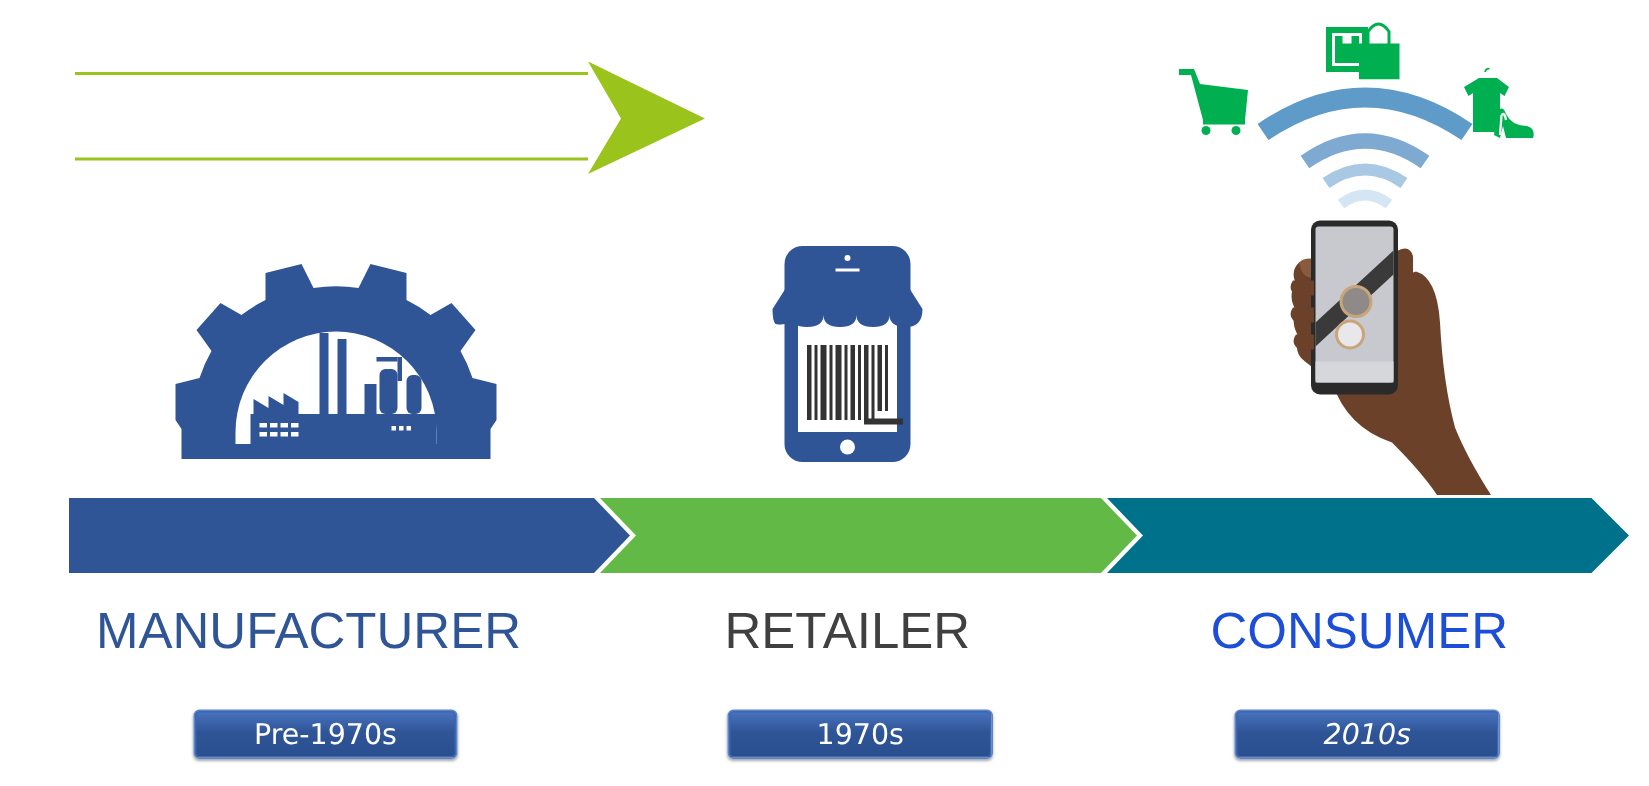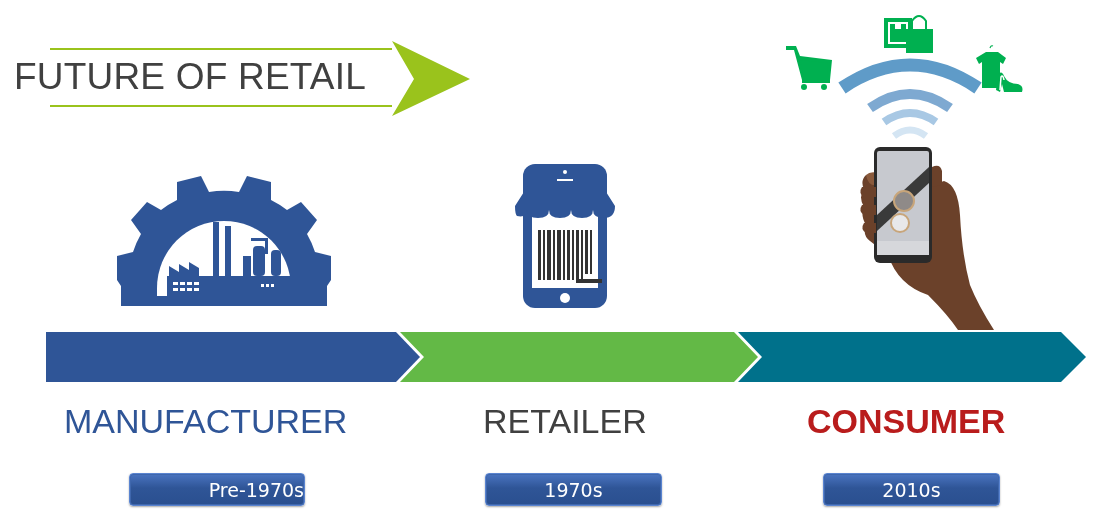--- a/index.html
+++ b/index.html
@@ -18,21 +18,20 @@
     font-family:"DejaVu Sans", sans-serif;
     box-sizing:border-box;
   }
 </style>
 </head>
 <body>
 
 <div class="abs title-wrap">
   <div class="title-line" style="top:10px;"></div>
   <div class="title-line" style="top:67px;"></div>
-  <div class="title-text">FUTURE OF RETAIL</div>
   <svg class="abs" style="left:390px; top:3px;" width="82" height="76" viewBox="0 0 82 76">
     <polygon points="2,0 80,38 2,75 24,38" fill="#9ac31c"></polygon>
   </svg>
 </div>
 
 <svg class="abs" style="left:115px; top:168px;" width="218" height="140" viewBox="0 0 218 140">
   <g fill="#2f5597">
 
     <path d="M6,138 L6,118 L2,112 L2,88 L18,84 A95,95 0 0 1 26,66 L16,52 L32,34 L46,42 A95,95 0 0 1 62,32 L62,14 L86,8 L94,24 A95,95 0 0 1 124,24 L132,8 L156,14 L156,32 A95,95 0 0 1 172,42 L186,34 L202,52 L192,66 A95,95 0 0 1 200,84 L216,88 L216,112 L212,118 L212,138 Z"></path>
   </g>
@@ -147,17 +146,17 @@
 </svg>
 
 <svg class="abs" style="left:0; top:330px;" width="1099" height="54" viewBox="0 0 1099 54">
   <polygon points="46,2 396,2 420,27 396,52 46,52" fill="#2f5597"></polygon>
   <polygon points="400,2 734,2 758,27 734,52 400,52 424,27" fill="#63b946"></polygon>
   <polygon points="738,2 1061,2 1086,27 1061,52 738,52 762,27" fill="#00718b"></polygon>
 </svg>
 
 <div class="stage-label" style="left:64px; color:#2f5597;">MANUFACTURER</div>
 <div class="stage-label" style="left:483px; color:#404040;">RETAILER</div>
-<div class="stage-label" style="left:807px; color:#b91c1c;font-weight:bold;">CONSUMER</div>
+<div class="stage-label" style="left:807px; color:#1d4ed8;">CONSUMER</div>
 
-<div class="era-btn" style="left:129px; width:176px;text-align:right;">Pre-1970s</div>
+<div class="era-btn" style="left:129px; width:176px;">Pre-1970s</div>
 <div class="era-btn" style="left:485px; width:177px;">1970s</div>
-<div class="era-btn" style="left:823px; width:177px;">2010s</div>
+<div class="era-btn" style="left:823px; width:177px;font-style:italic;">2010s</div>
 
 </body></html>

